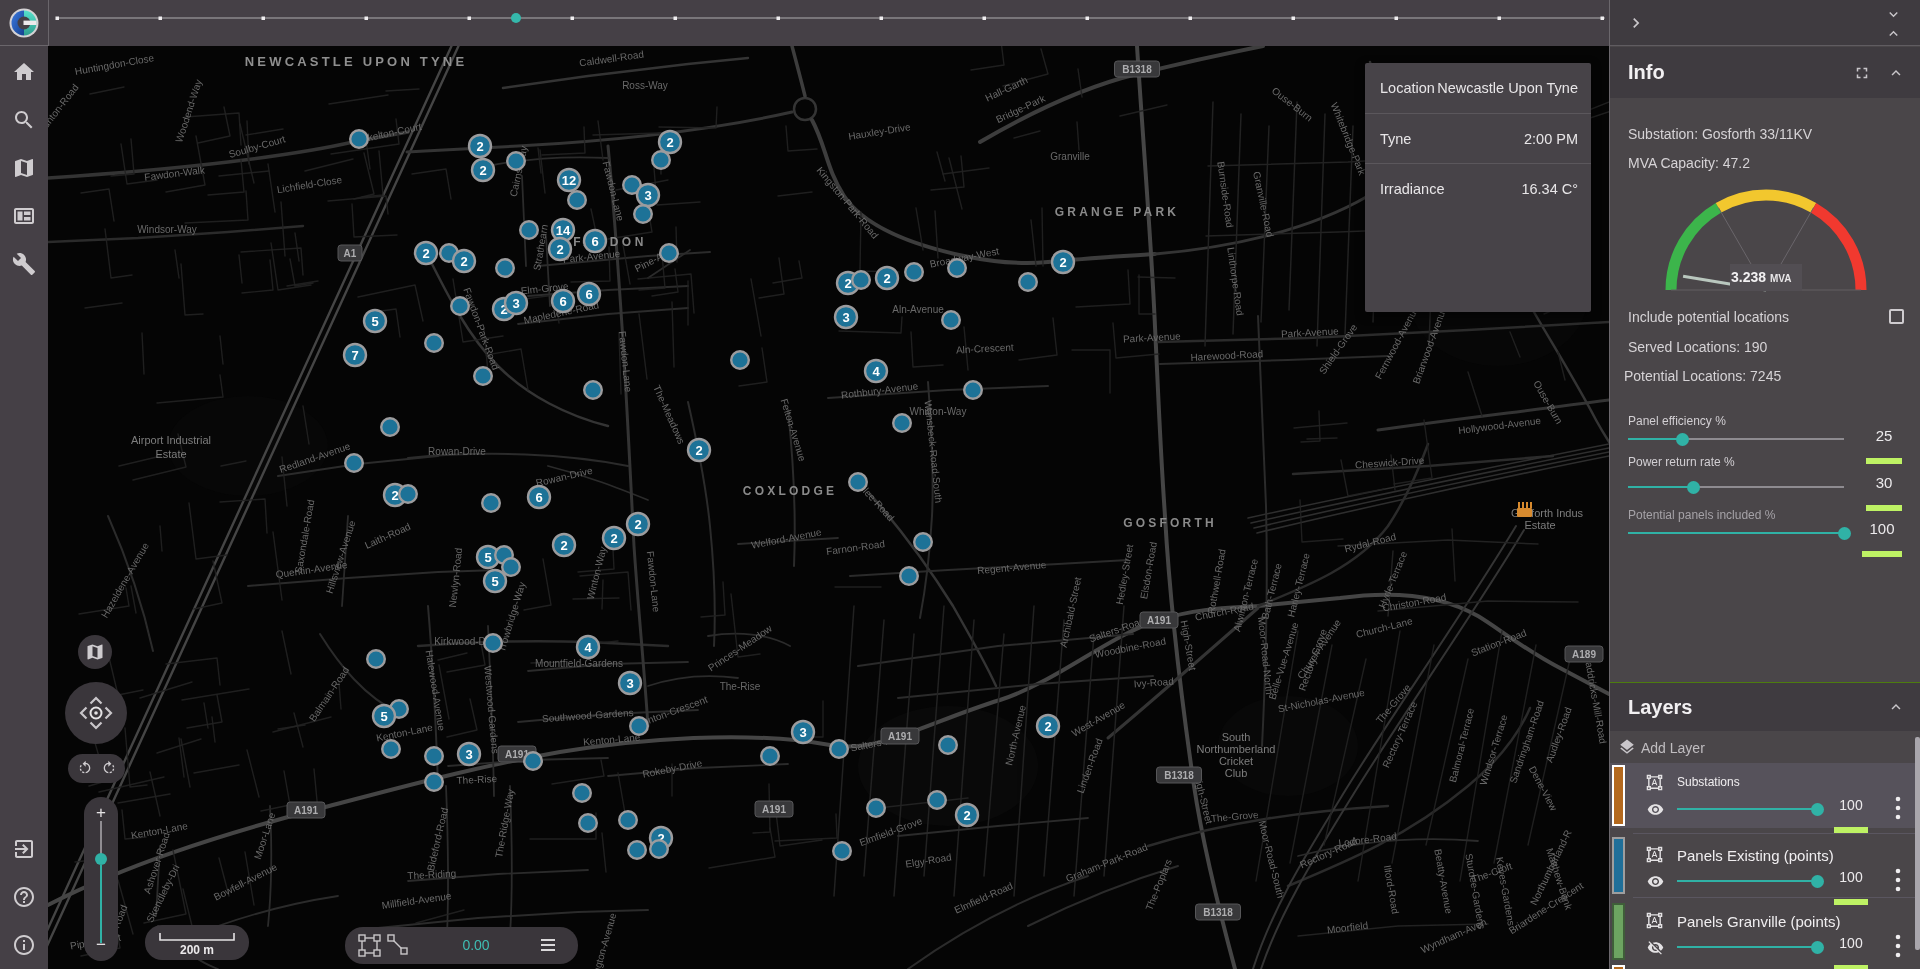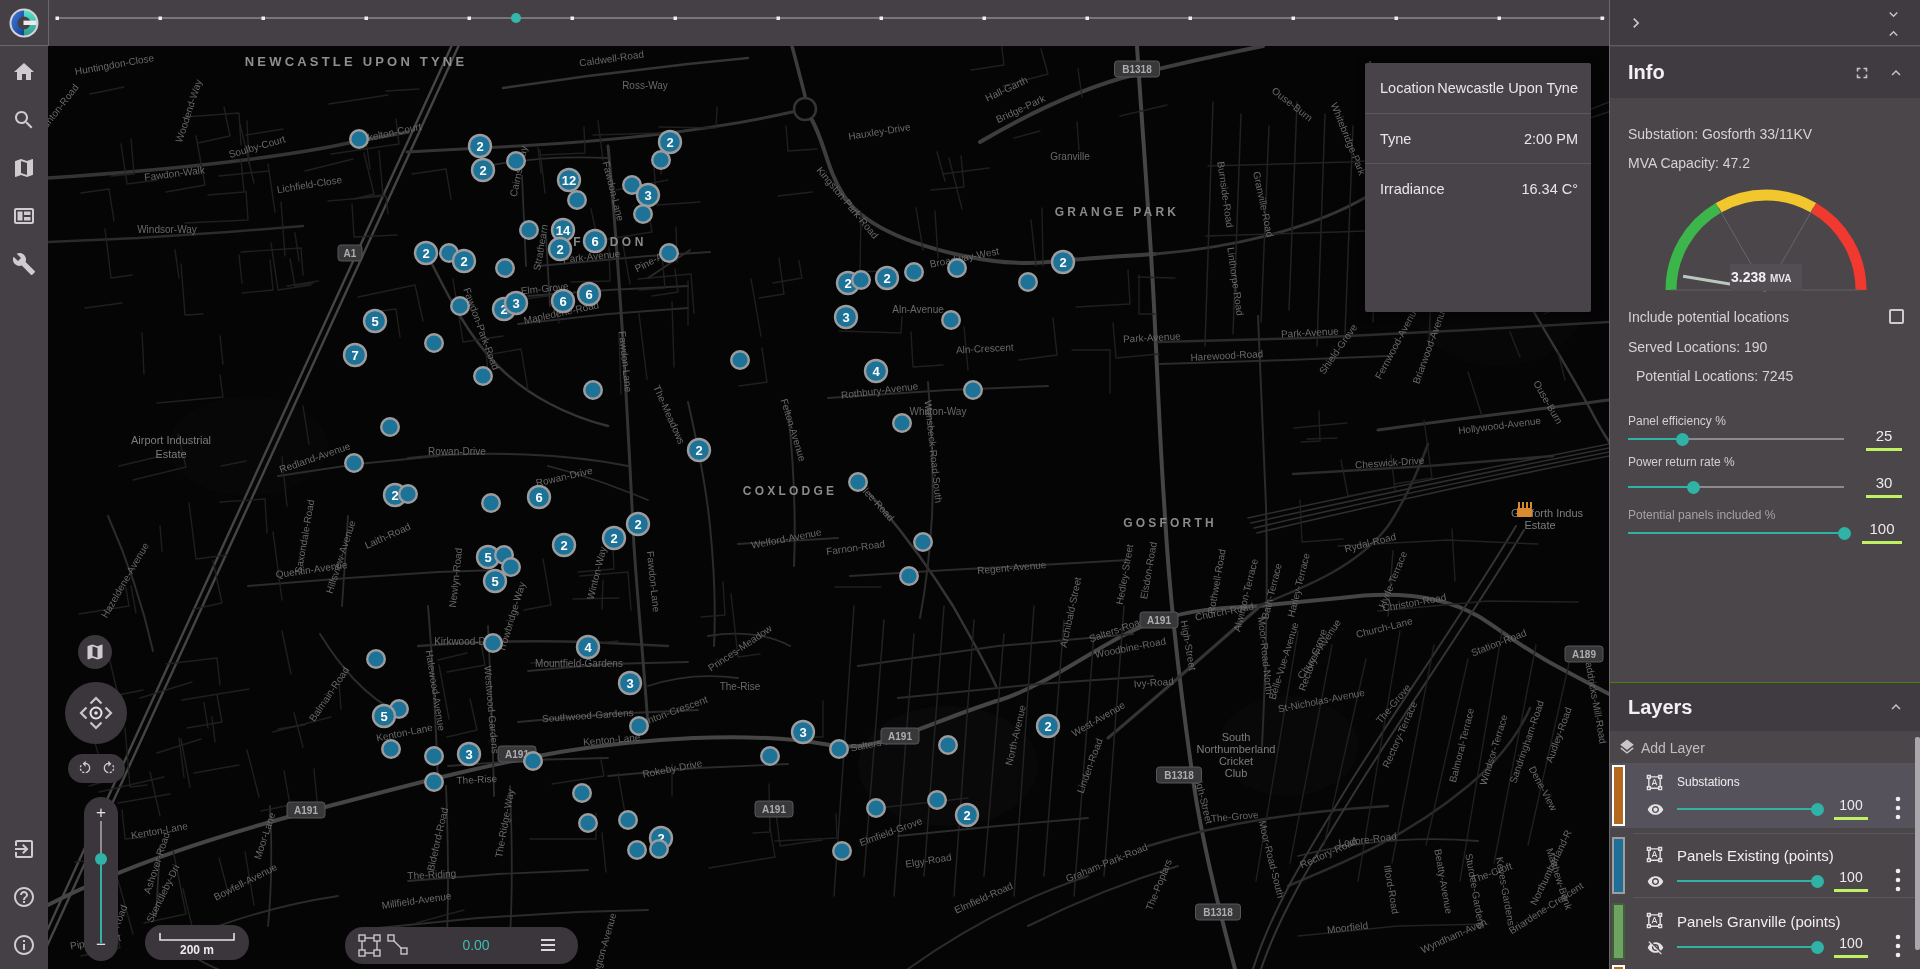--- a/index.html
+++ b/index.html
@@ -15,21 +15,21 @@
 
 #popup{position:absolute;left:1365px;top:63px;width:226px;height:249px;background:#474348;box-shadow:0 3px 10px rgba(0,0,0,.55);z-index:20;border-radius:2px}
 #popup .hd{height:48px;background:#3F3B40;display:flex;align-items:center;justify-content:space-between;padding:0 14px 0 16px;border-radius:2px 2px 0 0}
 #popup .hd span{color:#EDEBED;font-size:15px}
 #popup .row{height:50px;display:flex;align-items:center;justify-content:space-between;padding:0 13px 0 15px;border-top:1px solid #5B575C;color:#E8E6E8;font-size:14.5px;white-space:nowrap}
 #popup .row:first-of-type{border-top:none}
 
 .sl{position:absolute;height:2px;background:#8E8B90}
 .sl .fill{position:absolute;left:0;top:0;height:2px;background:#30B2A6}
 .sl .th{position:absolute;top:-5.5px;width:13px;height:13px;border-radius:50%;background:#30B2A6}
-.val{position:absolute;width:38px;text-align:center;color:#ECEAEC;font-size:15px;border-bottom:3px solid #bef264;padding-bottom:4px}
+.val{position:absolute;width:38px;text-align:center;color:#ECEAEC;font-size:15px;border-bottom:6px solid #bef264;padding-bottom:14px}
 .lbl14{position:absolute;color:#D2CFD3;font-size:12px}
 </style></head>
 <body>
 
 <div id="map">
     <svg width="1561" height="923" viewBox="0 0 1561 923" style="position:absolute;left:0;top:0">
       <rect width="1561" height="923" fill="#050505"></rect>
       <g opacity="0.6">
         <ellipse cx="900" cy="720" rx="90" ry="60" fill="#0B0B0B"></ellipse>
         <ellipse cx="1240" cy="700" rx="70" ry="50" fill="#0A0A0A"></ellipse>
@@ -829,21 +829,21 @@
         <line x1="11" y1="104" x2="201" y2="104" stroke="#625E63" stroke-width="1"></line>
         <line x1="106" y1="104" x2="23.1" y2="90.2" stroke="#B9C7BE" stroke-width="3"></line>
       </g>
       <rect x="70" y="78" width="72" height="27" fill="#524E53"></rect>
       <text x="106" y="96" text-anchor="end" fill="#F2F0F2" font-size="14" font-weight="bold" font-family="Liberation Sans, sans-serif">3.238</text>
       <text x="110" y="96" text-anchor="start" fill="#E8E6E8" font-size="10" font-weight="bold" font-family="Liberation Sans, sans-serif">MVA</text>
     </svg>
     <div class="ptxt" style="position:absolute;left:18px;top:211px">Include potential locations</div>
     <div style="position:absolute;left:279px;top:211px;width:15px;height:15px;border:2px solid #CFCCCF;border-radius:2px"></div>
     <div class="ptxt" style="position:absolute;left:18px;top:241px">Served Locations: 190</div>
-    <div class="ptxt" style="position:absolute;left:26px;top:270px">Potential Locations: 7245</div>
+    <div class="ptxt" style="position:absolute;left:14px;top:270px">Potential Locations: 7245</div>
 
     <div class="lbl14" style="left:18px;top:316px">Panel efficiency %</div>
     <div class="sl" style="left:18px;top:340px;width:216px">
         <div class="fill" style="width:54px"></div>
         <div class="th" style="left:47.5px"></div>
       </div>
     <div class="val" style="left:256px;top:329px;width:36px">25</div>
 
     <div class="lbl14" style="left:18px;top:357px">Power return rate %</div>
     <div class="sl" style="left:18px;top:388px;width:216px">

